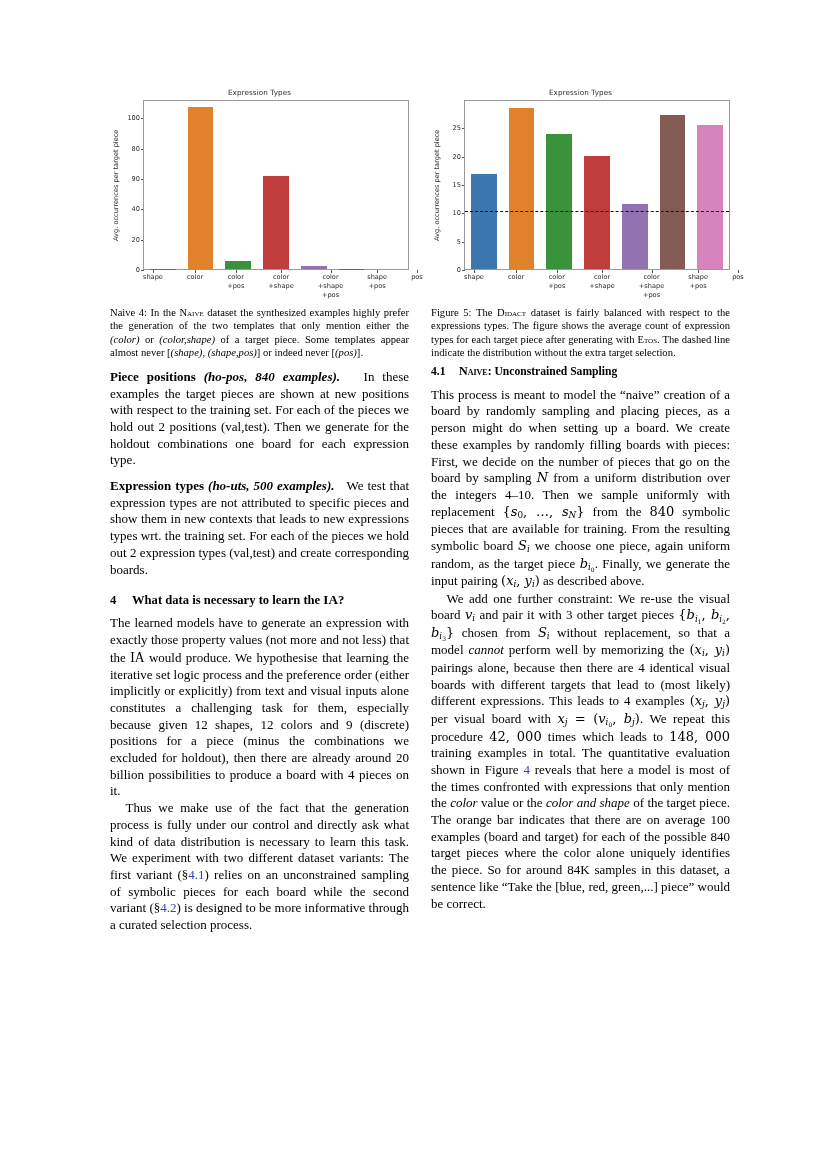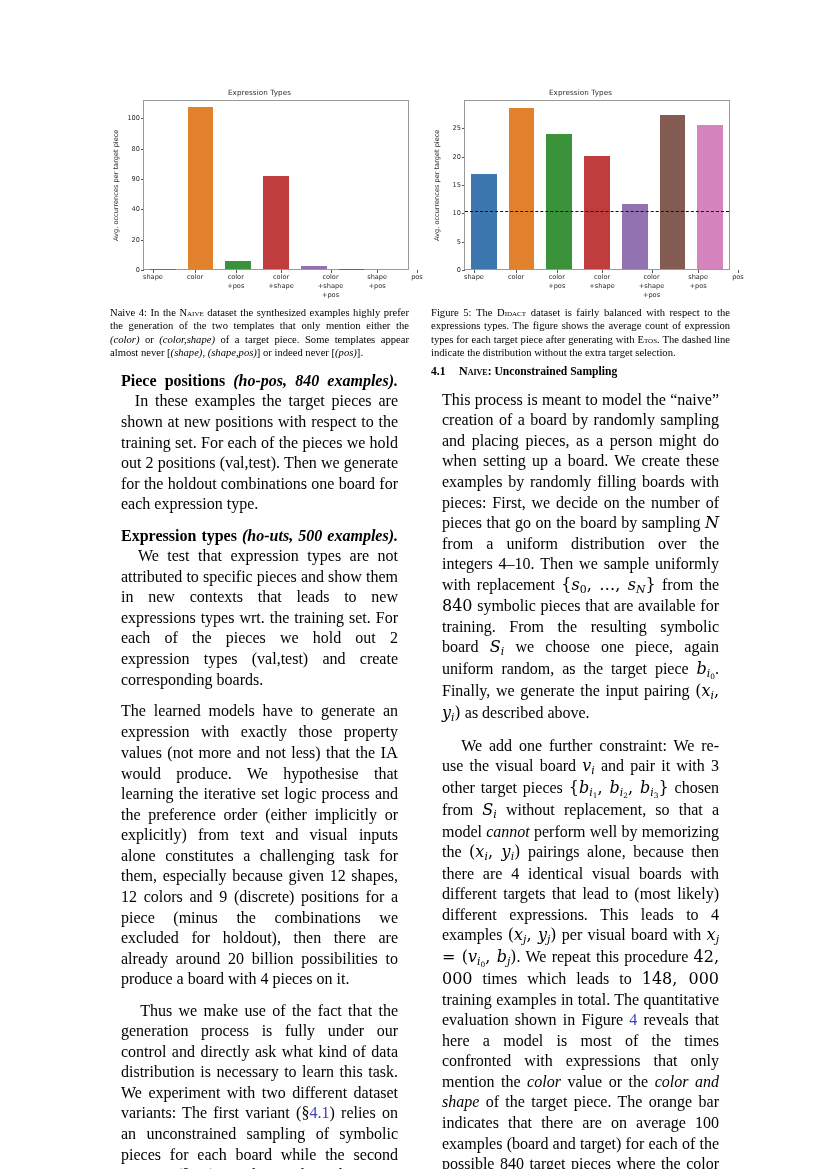--- a/index.html
+++ b/index.html
@@ -147,24 +147,24 @@
 
   
   .caption {
     font-size: 10.6px;
     line-height: 1.28;
     text-align: justify;
     margin: 6px 0 0 0;
     hyphens: none;
   }
   p.body {
-    font-size: 16px;
+    font-size: 13px;
     line-height: 1.285;
     text-align: justify;
-    margin: 11px;
+    margin: 0;
     text-indent: 1.2em;
   }
   p.body.noindent {
     text-indent: 0;
   }
   p.body + p.body {
     margin-top: 0;
   }
   .para-block {
     margin-top: 9px;
@@ -318,20 +318,23 @@
         </div>
 
         <div class="para-block">
           <p class="body noindent">
             <span class="runin">Expression types</span>
             <span class="runin-it">(ho-uts, 500 examples).</span>
             &nbsp;&nbsp;<span>We test that expression types are not attributed to specific pieces and show them in new contexts that leads to new expressions types wrt. the training set. For each of the pieces we hold out 2 expression types (val,test) and create corresponding boards.</span>
           </p>
         </div>
 
+        <h2 class="section">
+          <span class="num">4</span><span>What data is necessary to learn the </span><span class="sc">IA</span><span>?</span>
+        </h2>
 
         <p class="body noindent">
           <span>The learned models have to generate an expression with exactly those property values (not more and not less) that the </span><span class="sc">IA</span><span> would produce. We hypothesise that learning the iterative set logic process and the preference order (either implicitly or explicitly) from text and visual inputs alone constitutes a challenging task for them, especially because given 12 shapes, 12 colors and 9 (discrete) positions for a piece (minus the combinations we excluded for holdout), then there are already around 20 billion possibilities to produce a board with 4 pieces on it.</span>
         </p>
 
         <p class="body">
           <span>Thus we make use of the fact that the generation process is fully under our control and directly ask what kind of data distribution is necessary to learn this task. We experiment with two different dataset variants: The first variant (§</span><span class="ref">4.1</span><span>) relies on an unconstrained sampling of symbolic pieces for each board while the second variant (§</span><span class="ref">4.2</span><span>) is designed to be more informative through a curated selection process.</span>
         </p>
       </div>
 

